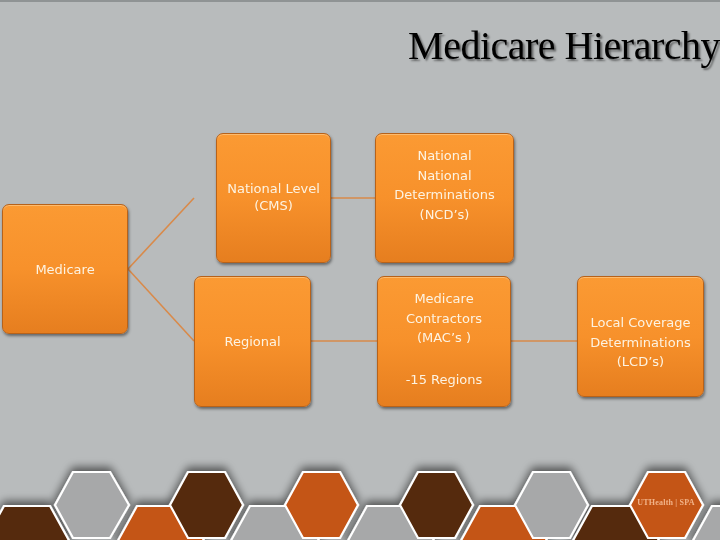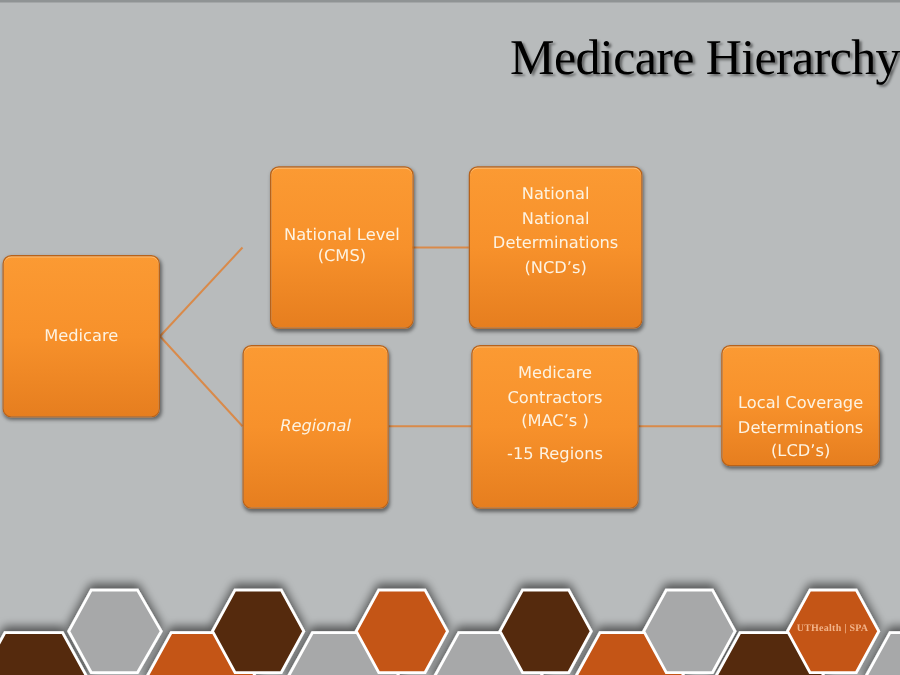--- a/index.html
+++ b/index.html
@@ -23,21 +23,21 @@
     border: 1px solid #b7621a;
     box-shadow: 1px 2px 3px rgba(0,0,0,0.45), inset 0 1px 0 rgba(255,220,170,0.5);
     color: #fdf3e2;
     font-family: "DejaVu Sans", sans-serif;
     font-size: 13px; line-height: 17px;
     text-align: center;
     display: flex; flex-direction: column; align-items: center;
   }
   .node.center { justify-content: center; }
   .node .line { display: block; white-space: nowrap; }
-  .node .sub { margin-top: 6px; }
+  .node .sub { margin-top: 22px; }
   .hexwrap { position: absolute; left: 0; top: 0; }
   .brand {
     position: absolute; left: 628px; top: 498px; width: 76px; text-align: center;
     font-family: Liberation Serif, serif; font-weight: bold;
     font-size: 8px; color: #f2b48a; letter-spacing: 0.2px;
   }
 </style>
 </head>
 <body>
 
@@ -64,32 +64,32 @@
   <span class="line">(CMS)</span>
 </div>
 
 <div class="node" style="left:375px; top:133px; width:139px; height:130px; padding-top:12px; line-height:19.5px;">
   <span class="line">National</span>
   <span class="line">National</span>
   <span class="line">Determinations</span>
   <span class="line">(NCD’s)</span>
 </div>
 
-<div class="node center" style="left:194px; top:276px; width:117px; height:131px;font-style:italic;">
+<div class="node center" style="left:194px; top:276px; width:117px; height:131px;">
   <span class="line">Regional</span>
 </div>
 
 <div class="node" style="left:377px; top:276px; width:134px; height:131px; padding-top:12px; line-height:19.5px;">
   <span class="line">Medicare</span>
   <span class="line">Contractors</span>
   <span class="line">(MAC’s )</span>
   <span class="line sub">-15 Regions</span>
 </div>
 
-<div class="node" style="left:577px; top:276px; width:127px; height:97px; padding-top:36px; line-height:19.5px;">
+<div class="node" style="left:577px; top:276px; width:127px; height:121px; padding-top:36px; line-height:19.5px;">
   <span class="line">Local Coverage</span>
   <span class="line">Determinations</span>
   <span class="line">(LCD’s)</span>
 </div>
 
 <svg class="hexwrap" width="720" height="540">
   <defs>
     <filter id="hs" x="-30%" y="-40%" width="160%" height="180%">
       <feGaussianBlur in="SourceAlpha" stdDeviation="4"></feGaussianBlur>
       <feOffset dx="0" dy="-4" result="b"></feOffset>

